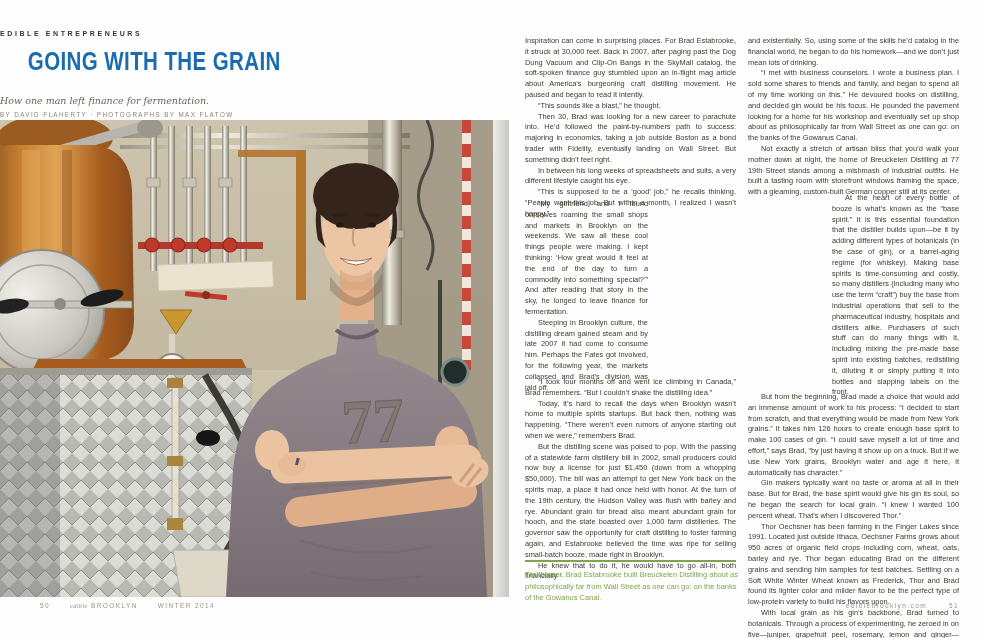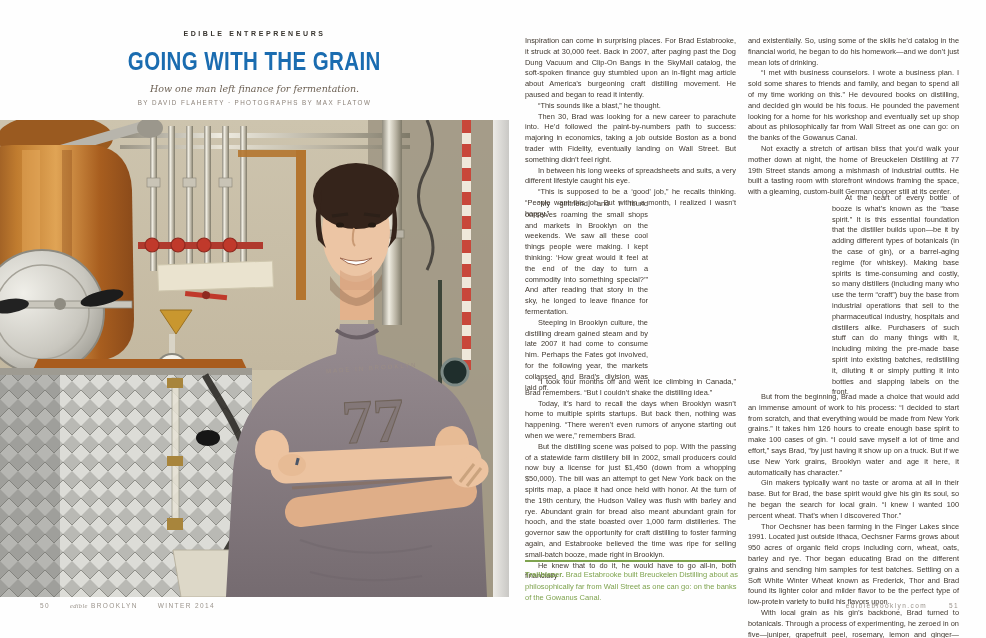--- a/index.html
+++ b/index.html
@@ -4,28 +4,28 @@
 <style>
   :root{
     --title-blue:#1a6cb0; --quote-green:#a9c584; --caption-green:#7fa34f;
     --body-ink:#3f372e; --folio-gray:#9a938b;
   }
   *{box-sizing:border-box;}
   html,body{margin:0;padding:0;background:#ffffff;}
   .spread{position:relative;width:986px;height:638px;background:#fefefe;overflow:hidden;
           font-family:"Liberation Serif",serif;}
   
-  .article-header{position:absolute;left:0;top:30px;width:509px;text-align:center;}
+  .article-header{position:absolute;left:0;top:30px;width:509px;text-align:left;}
   .eyebrow{font-family:"Liberation Sans",sans-serif;font-size:7px;letter-spacing:2.6px;
            font-weight:600;color:#38342e;}
   .title-wrap{margin-top:11px;}
   .title{display:inline-block;font-family:"Liberation Sans",sans-serif;font-weight:700;
          font-size:25px;line-height:26px;color:var(--title-blue);transform:scaleX(.82);
          transform-origin:center;white-space:nowrap;letter-spacing:.5px;}
-  .subtitle{margin-top:9px;font-family:"DejaVu Serif",serif;font-style:italic;
+  .subtitle{margin-top:21px;font-family:"DejaVu Serif",serif;font-style:italic;
             font-size:9.5px;color:#6d6154;}
   .byline{margin-top:5px;font-family:"Liberation Sans",sans-serif;font-size:6.3px;
           letter-spacing:1.4px;color:#8c8279;}
   
   .photo{position:absolute;left:0;top:120px;width:509px;height:477px;margin:0;}
   .photo svg{display:block;}
   
   .bodytext{position:absolute;font-family:Liberation Sans, sans-serif;font-size:7.4px;
             line-height:10.8px;text-align:justify;color:var(--body-ink);}
   .bodytext p{margin:0;text-indent:13px;}

